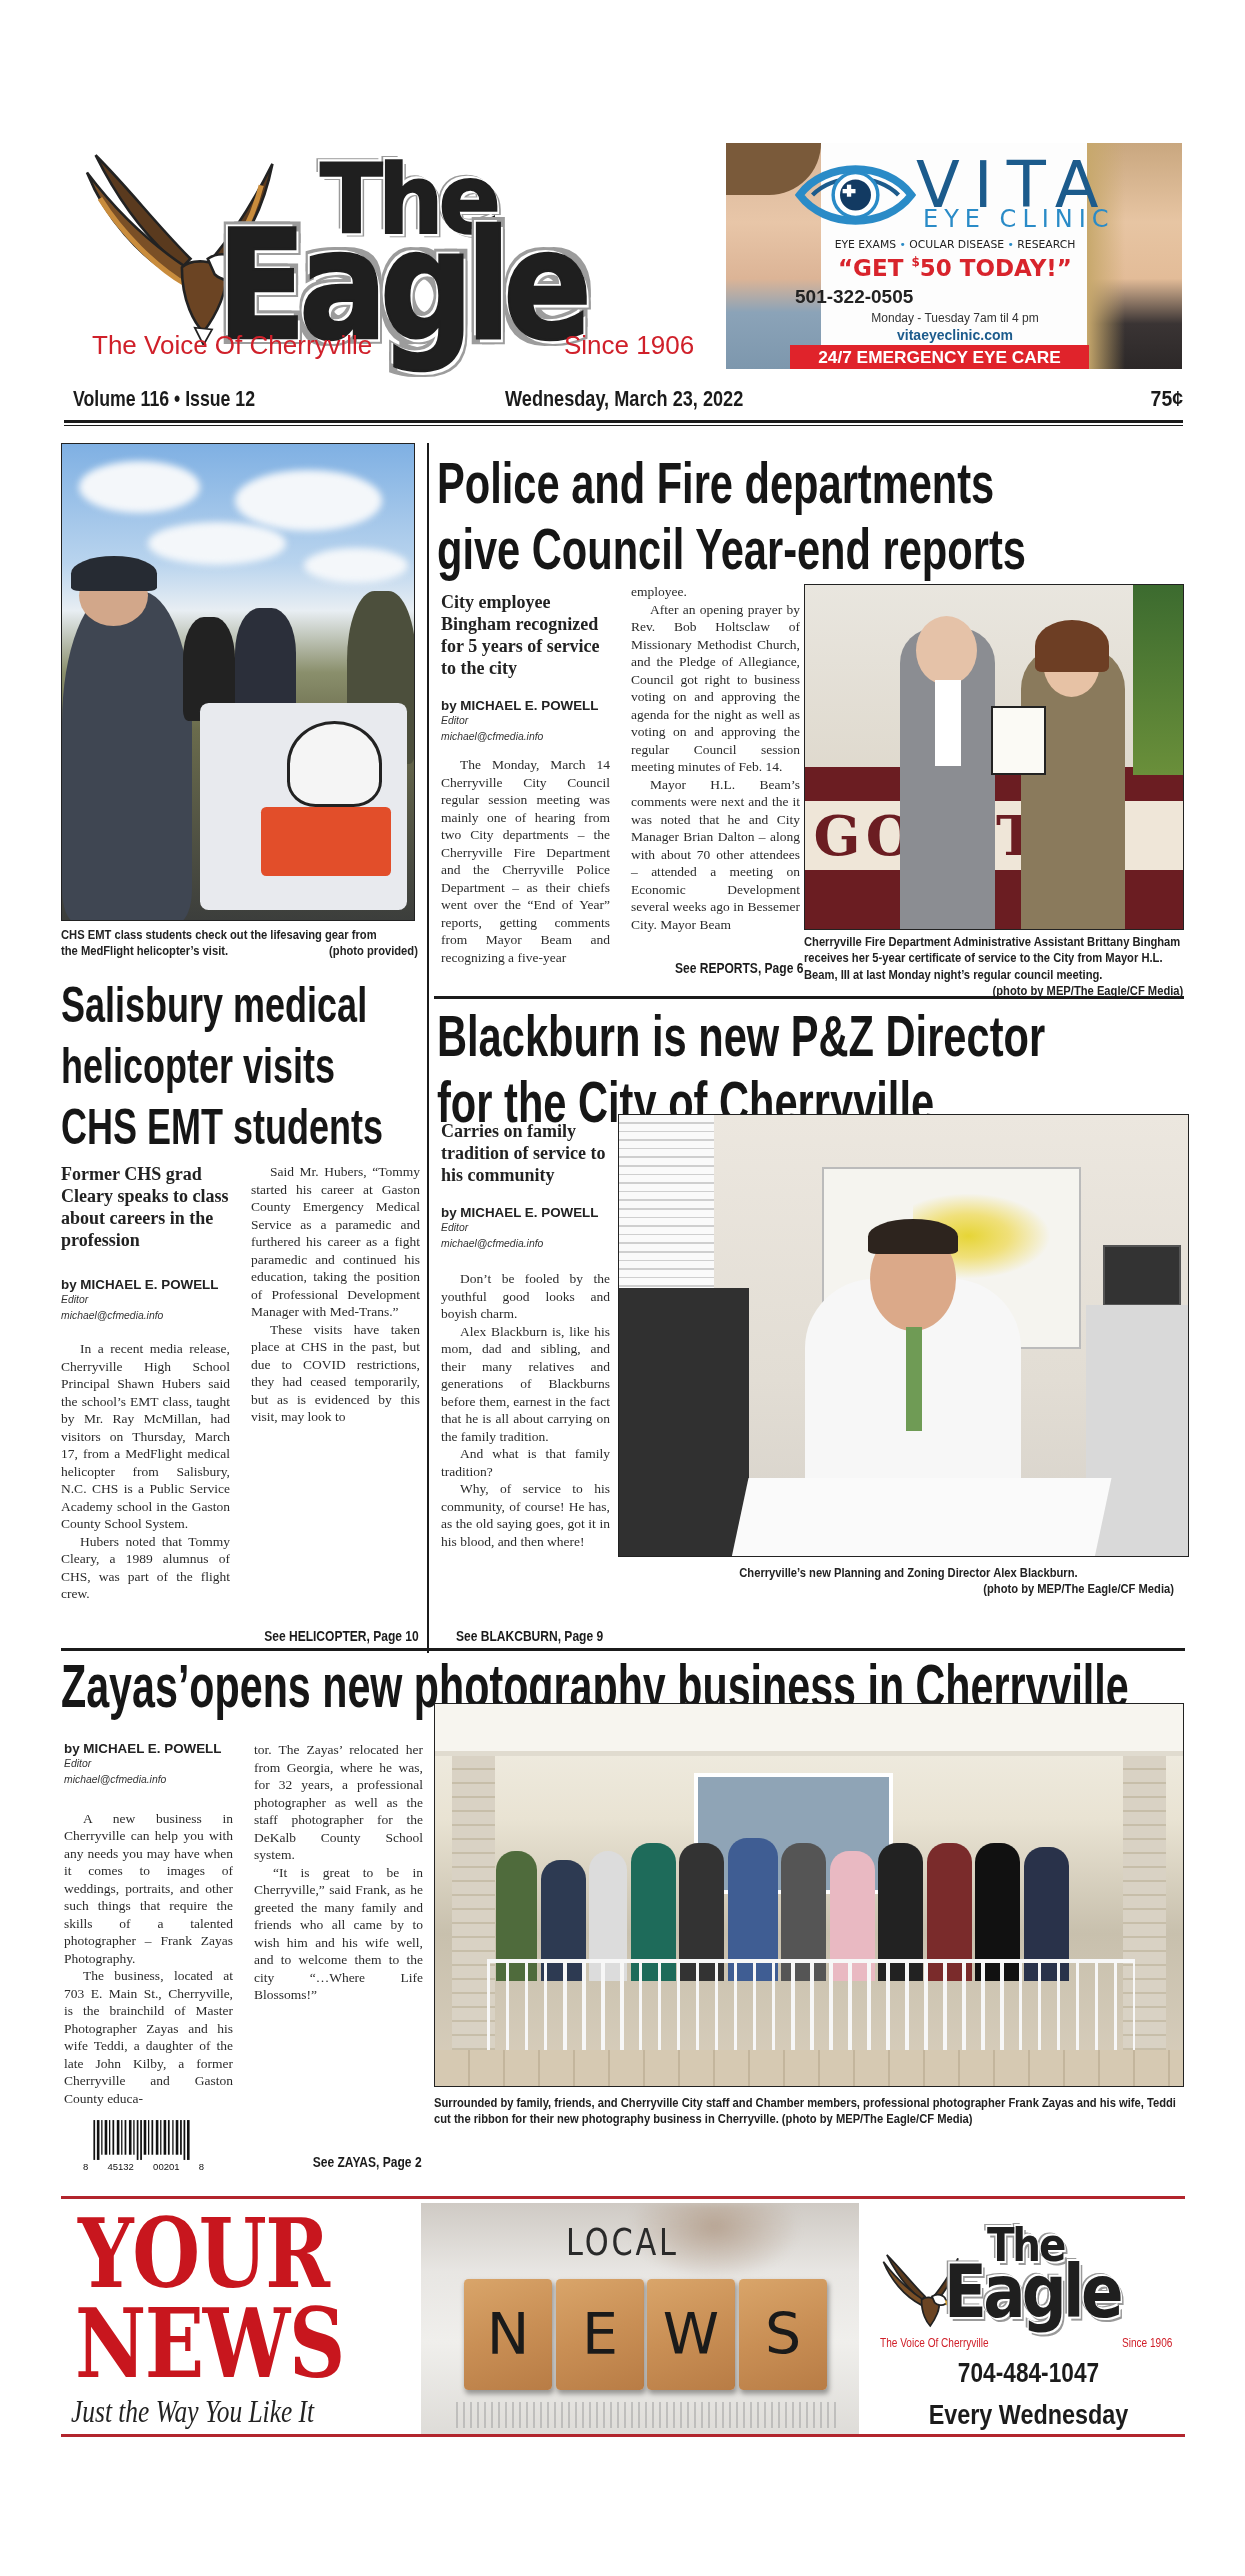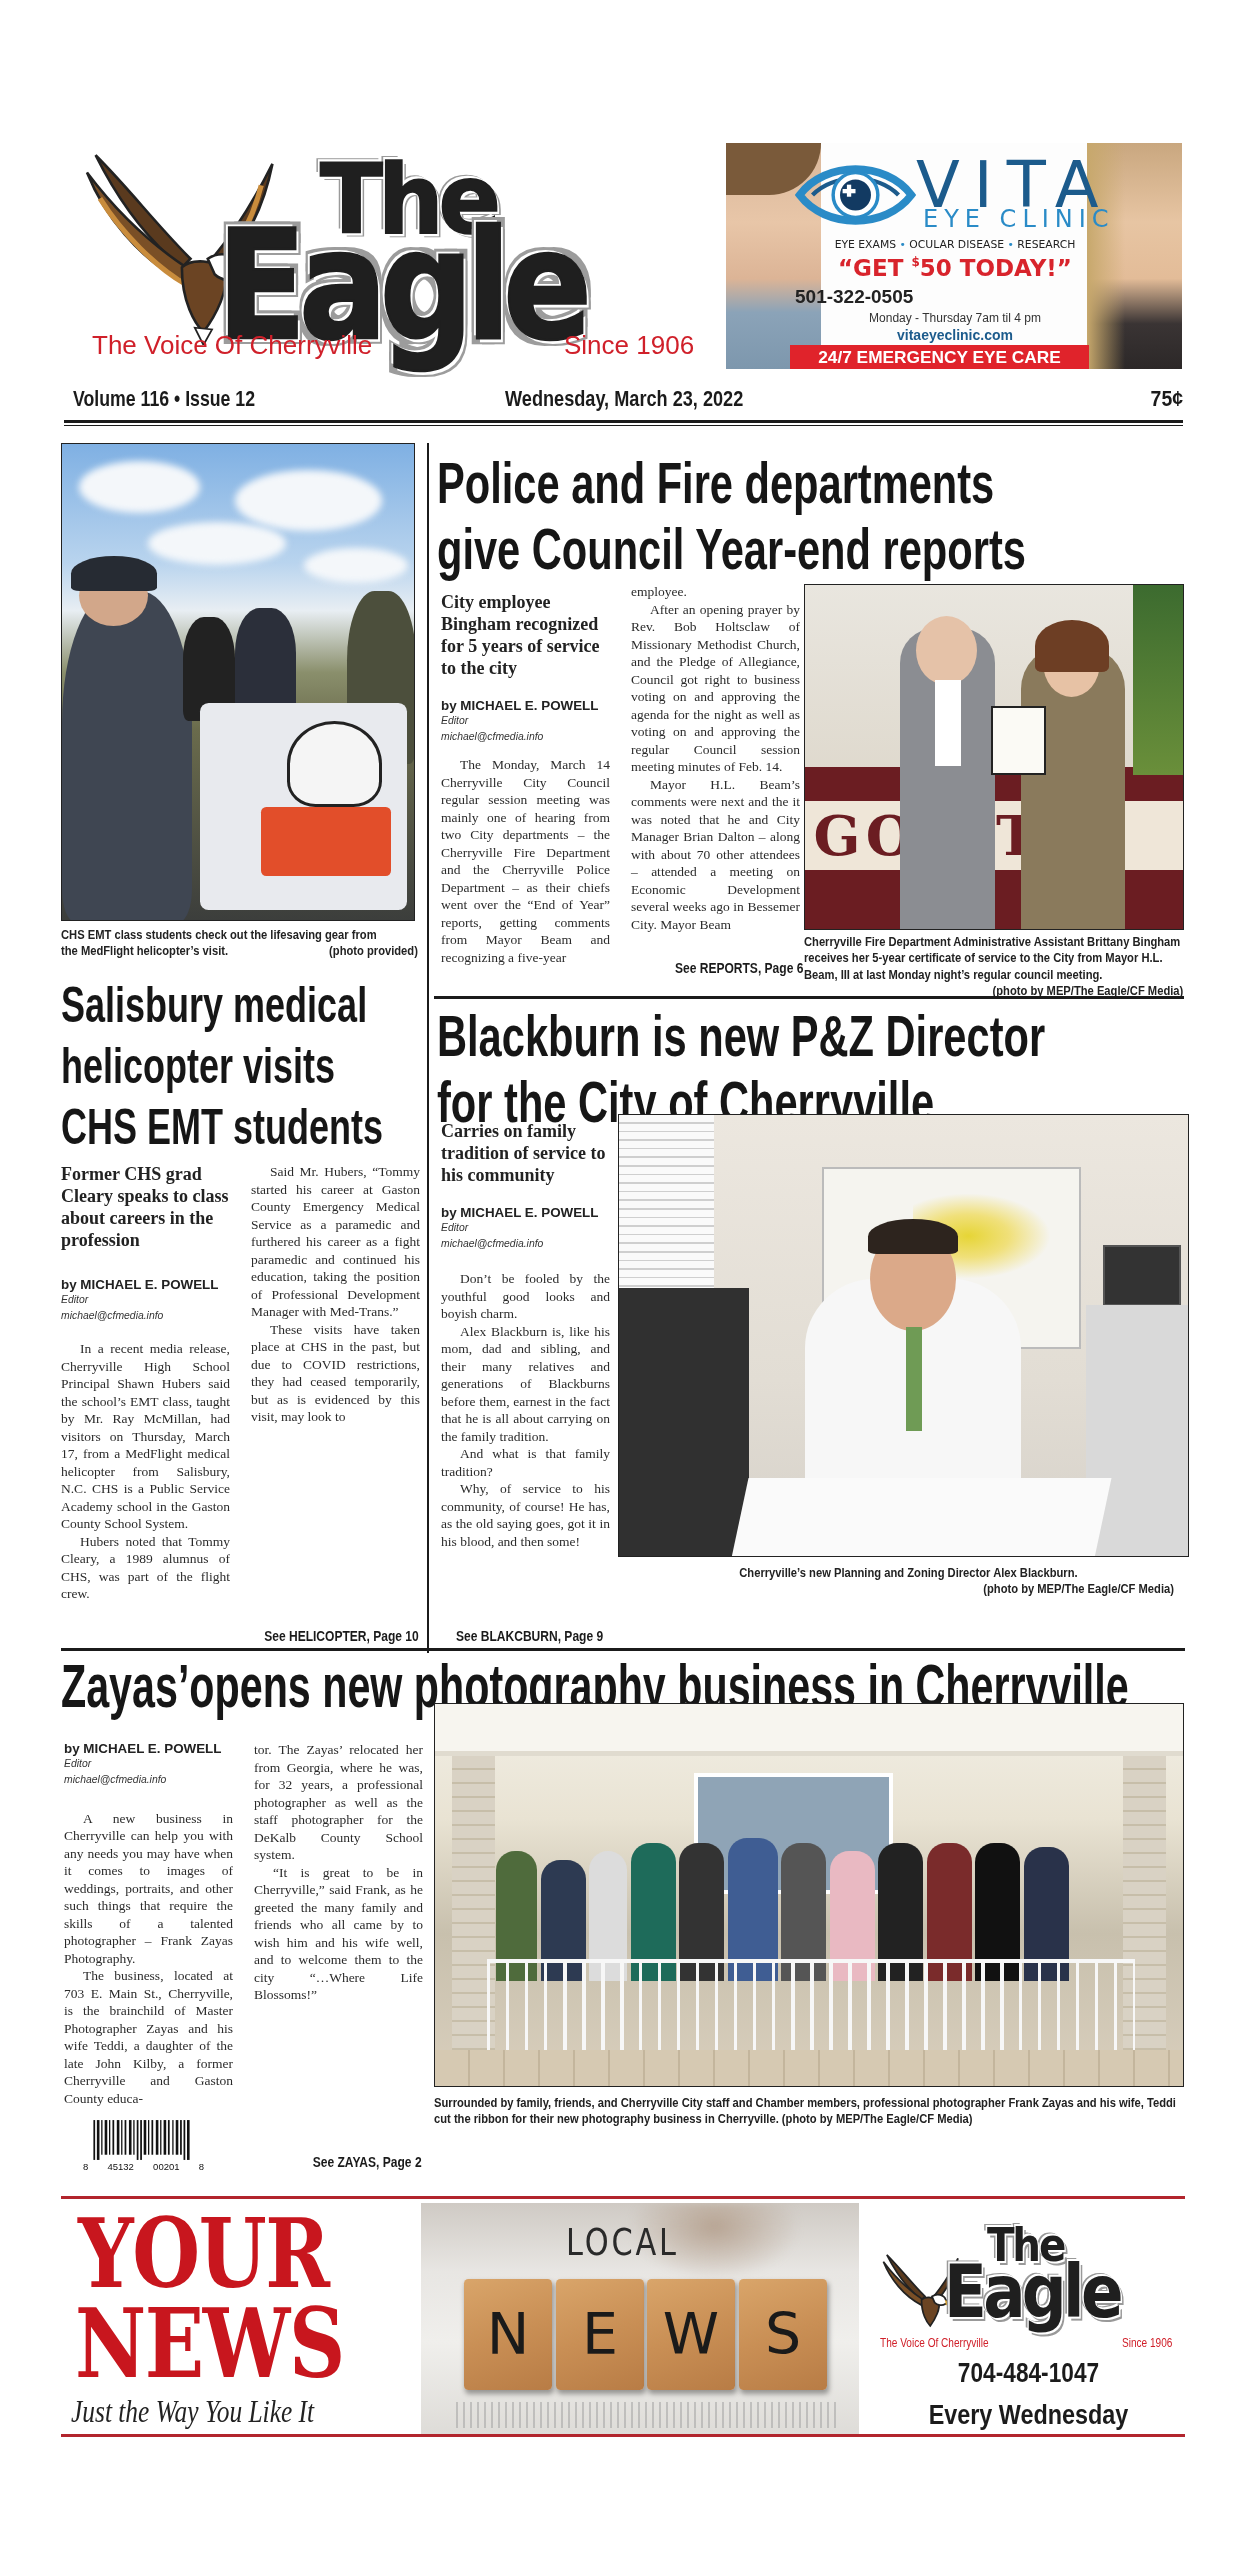--- a/index.html
+++ b/index.html
@@ -123,21 +123,21 @@
   <div class="eyeclinic">EYE CLINIC</div>
   <div class="services">
     <span>EYE EXAMS</span>
     <span class="plus">•</span>
     <span>OCULAR DISEASE</span>
     <span class="plus">•</span>
     <span>RESEARCH</span>
   </div>
   <div class="promo"><span>“GET </span><sup>$</sup><span>50 TODAY!”</span></div>
   <div class="phone">501-322-0505</div>
-  <div class="hours">Monday - Thursday 7am til 4 pm</div>
+  <div class="hours">Monday - Tuesday 7am til 4 pm</div>
   <div class="site">vitaeyeclinic.com</div>
   <div class="emergency">24/7 EMERGENCY EYE CARE</div>
 </div>
 
 <div class="abs dateline">
   <span class="vol">Volume 116 •  Issue 12</span>
   <span class="date">Wednesday, March 23, 2022</span>
   <span class="price">75¢</span>
 </div>
 <div class="abs rule-double"></div>
@@ -241,21 +241,21 @@
 
 <div class="abs" style="left:441px;top:1120px;width:169px;">
   <div class="deck">Carries on family tradition of service to his community</div>
   <div class="byline" style="margin-top:19px">by MICHAEL E. POWELL</div>
   <div class="editor">Editor</div>
   <div class="email">michael@cfmedia.info</div>
   <div class="body-col" style="margin-top:19px">
     <p>Don’t be fooled by the youthful good looks and boyish charm.</p>
     <p>Alex Blackburn is, like his mom, dad and sibling, and their many relatives and generations of Blackburns before them, earnest in the fact that he is all about carrying on the family tradition.</p>
     <p>And what is that family tradition?</p>
-    <p>Why, of service to his community, of course! He has, as the old saying goes, got it in his blood, and then some!</p>
+    <p>Why, of service to his community, of course! He has, as the old saying goes, got it in his blood, and then where!</p>
   </div>
 </div>
 <div class="abs jump" style="left:456px;top:1628px;transform-origin:left top;">See BLAKCBURN, Page 9</div>
 
 <div class="abs photo p-blackburn">
   <div style="position:absolute;left:0;top:0;width:95px;height:173px;background:repeating-linear-gradient(180deg,#fafafa 0 7px,#cfcfcf 7px 8.6px)"></div>
   <div style="position:absolute;left:0;top:173px;width:130px;height:270px;background:#303030"></div>
   <div style="position:absolute;left:203px;top:52px;width:259px;height:182px;background:#f5f4ef;border:2.6px solid #bbb"></div>
   <div style="position:absolute;left:294px;top:78px;width:138px;height:86px;background:radial-gradient(ellipse at 40% 50%,#e6d536 0%,#f0e07a 35%,transparent 70%)"></div>
   <div style="position:absolute;left:484px;top:130px;width:78px;height:61px;background:#333;border:2.6px solid #555"></div>

